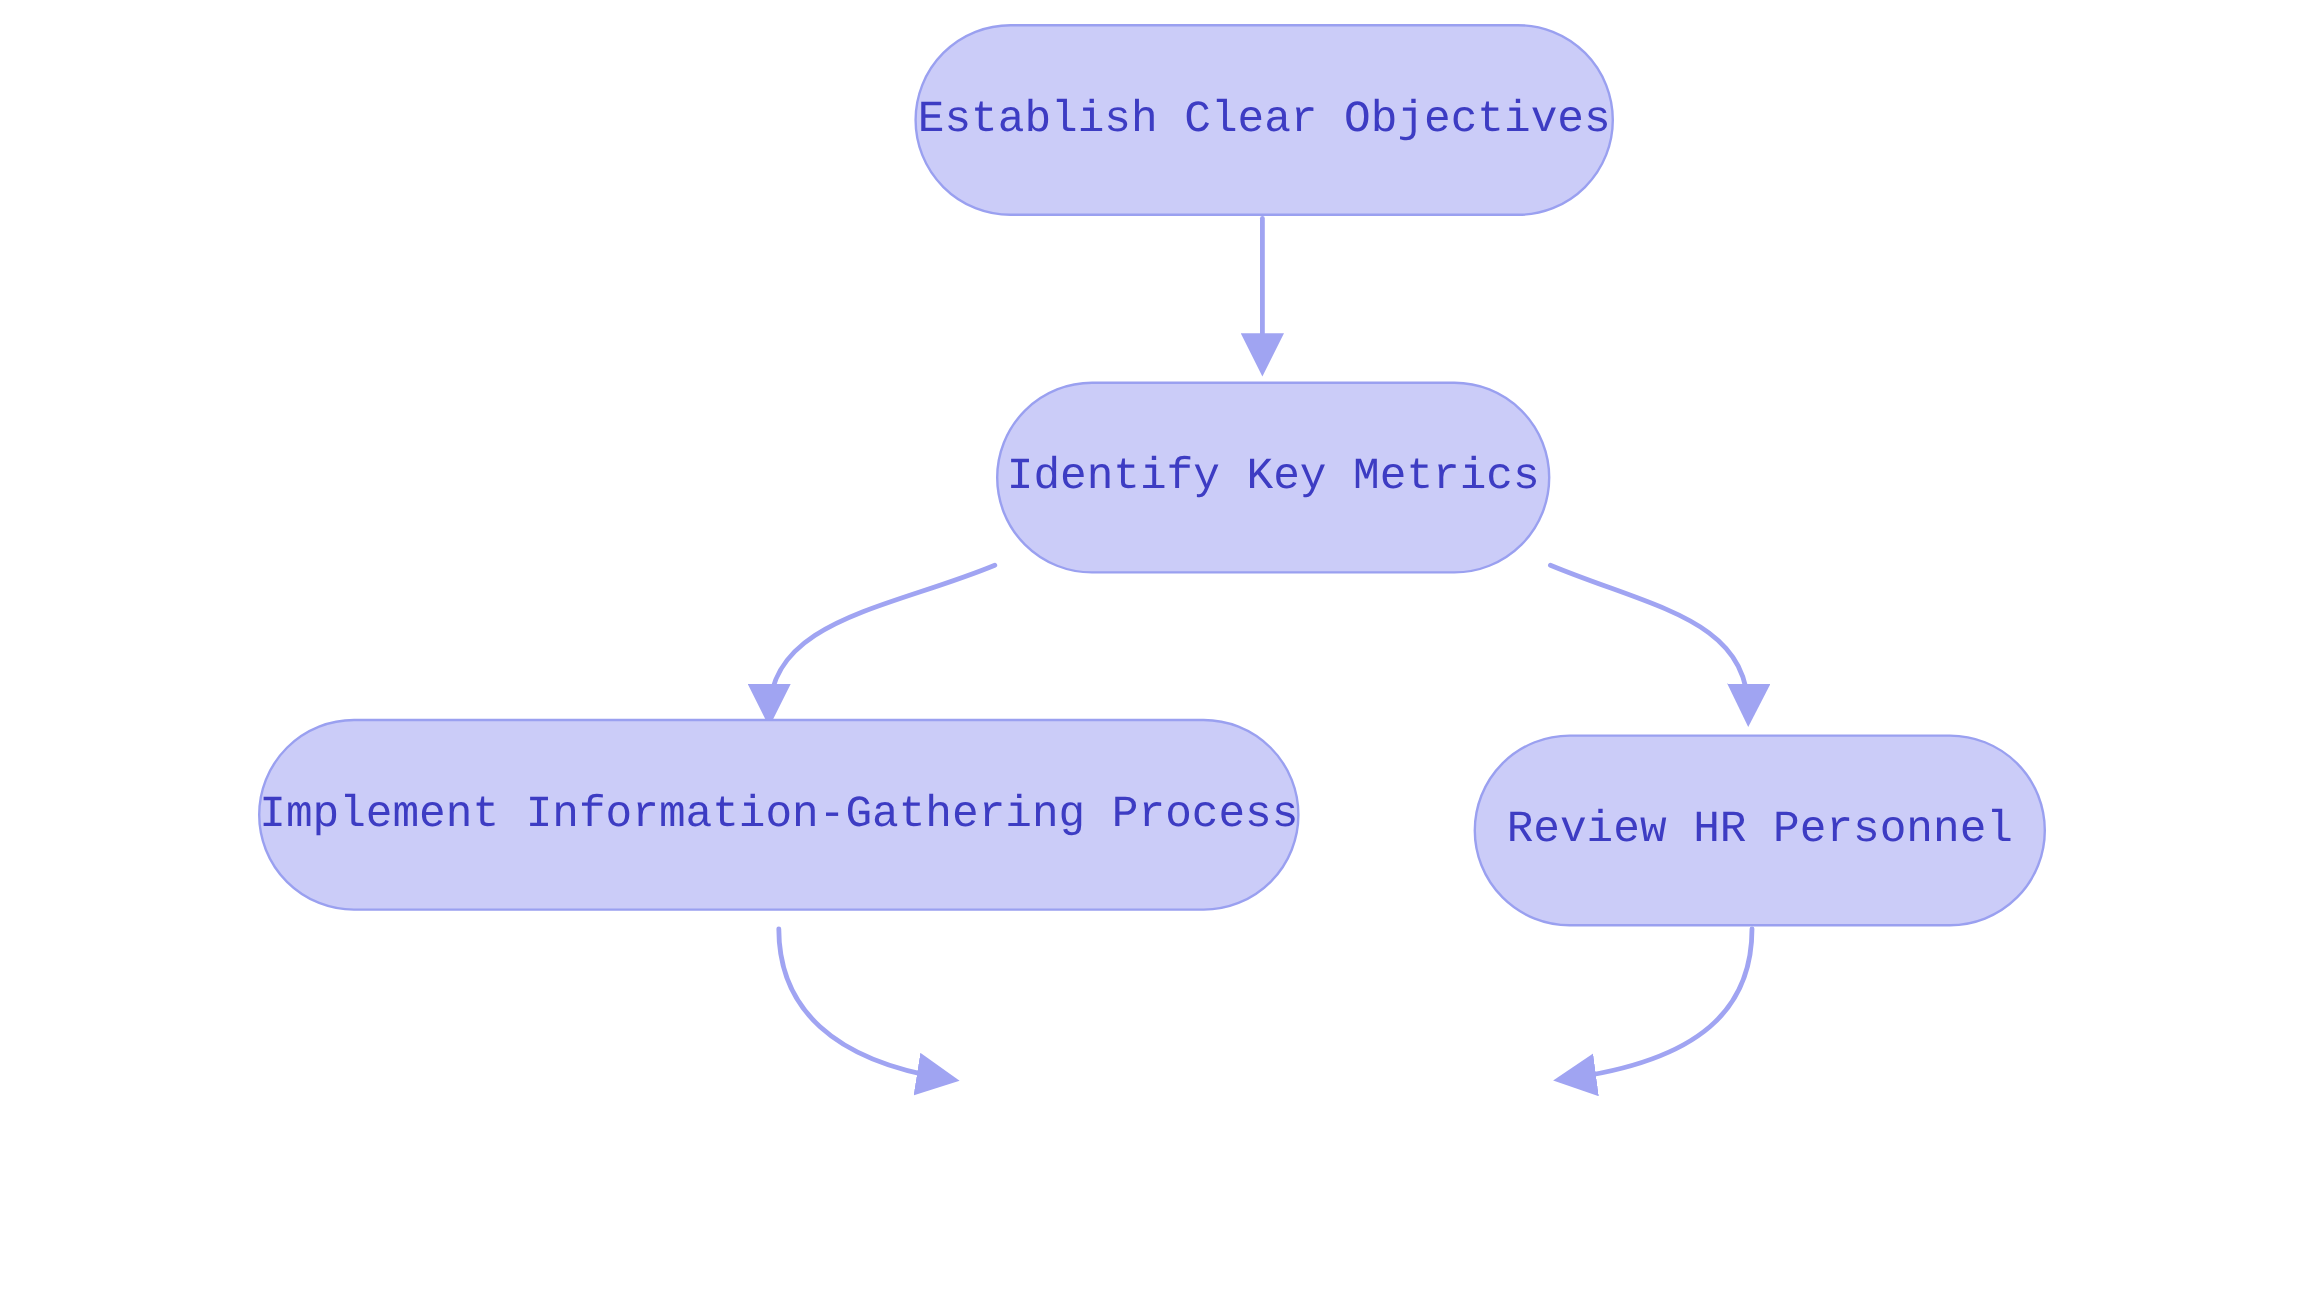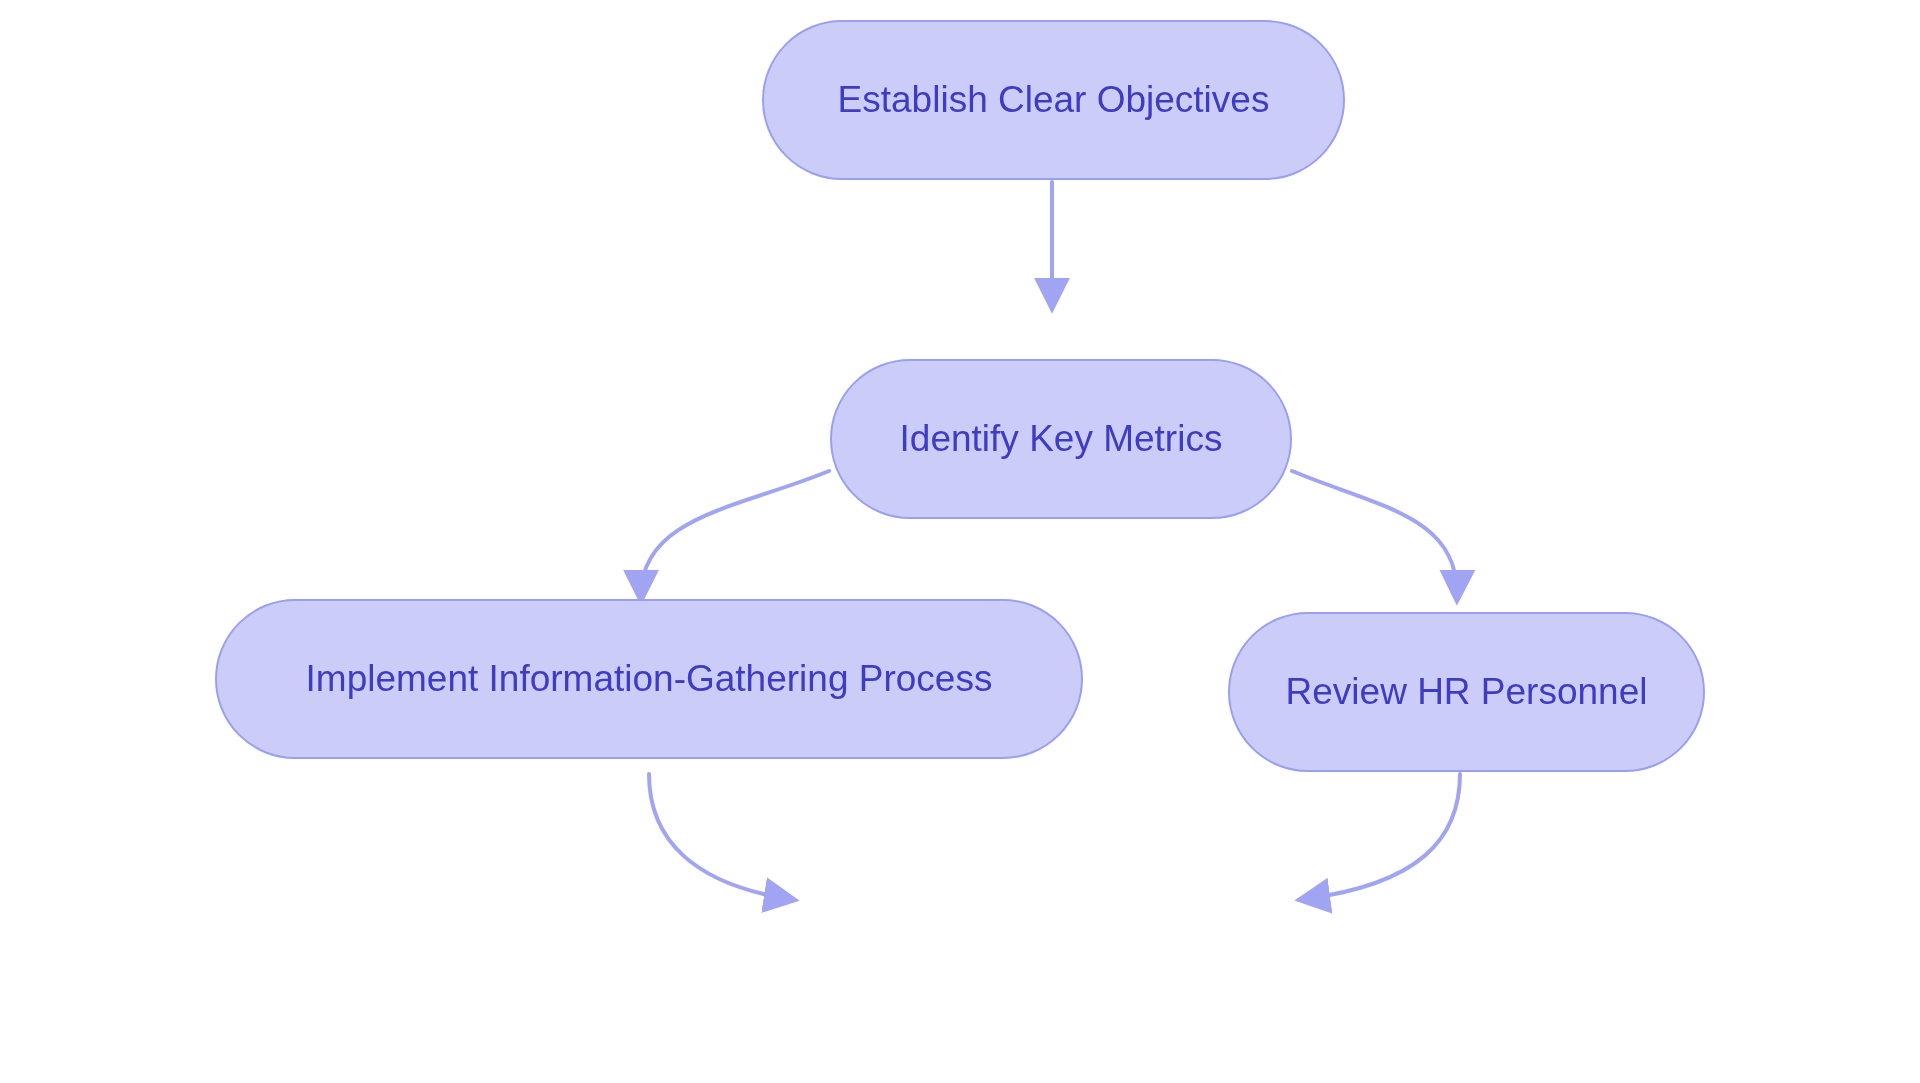--- a/index.html
+++ b/index.html
@@ -6,21 +6,21 @@
     margin: 0;
     padding: 0;
     background: #ffffff;
   }
   .canvas {
     position: relative;
     width: 1920px;
     height: 1083px;
     background: var(--bg, #ffffff);
     overflow: hidden;
-    font-family: Liberation Sans, sans-serif;
+    font-family: Liberation Mono, monospace;
   }
   .edges {
     position: absolute;
     left: 0;
     top: 0;
     width: 100%;
     height: 100%;
   }
   .edge {
     fill: none;
@@ -66,21 +66,21 @@
       <path d="M 829 471 C 742 507, 641 516, 641 595" class="edge"></path>
       <path d="M 1292 471 C 1379 507, 1458 516, 1457 595" class="edge"></path>
       <path d="M 649 774 C 649 840, 694 884, 789 899" class="edge"></path>
       <path d="M 1460 774 C 1460 840, 1418 884, 1305 899" class="edge"></path>
     </svg>
 
   <div class="node" style="left: 762px; top: 20px; width: 583px; height: 160px;">
     <span class="node-label">Establish Clear Objectives</span>
   </div>
 
-  <div class="node" style="left: 830px; top: 318px; width: 462px; height: 160px; margin-top: 41px;">
+  <div class="node" style="left: 830px; top: 318px; width: 462px; height: 160px;">
     <span class="node-label">Identify Key Metrics</span>
   </div>
 
   <div class="node" style="left: 215px; top: 599px; width: 868px; height: 160px;">
     <span class="node-label">Implement Information-Gathering Process</span>
   </div>
 
   <div class="node" style="left: 1228px; top: 612px; width: 477px; height: 160px;">
     <span class="node-label">Review HR Personnel</span>
   </div>

